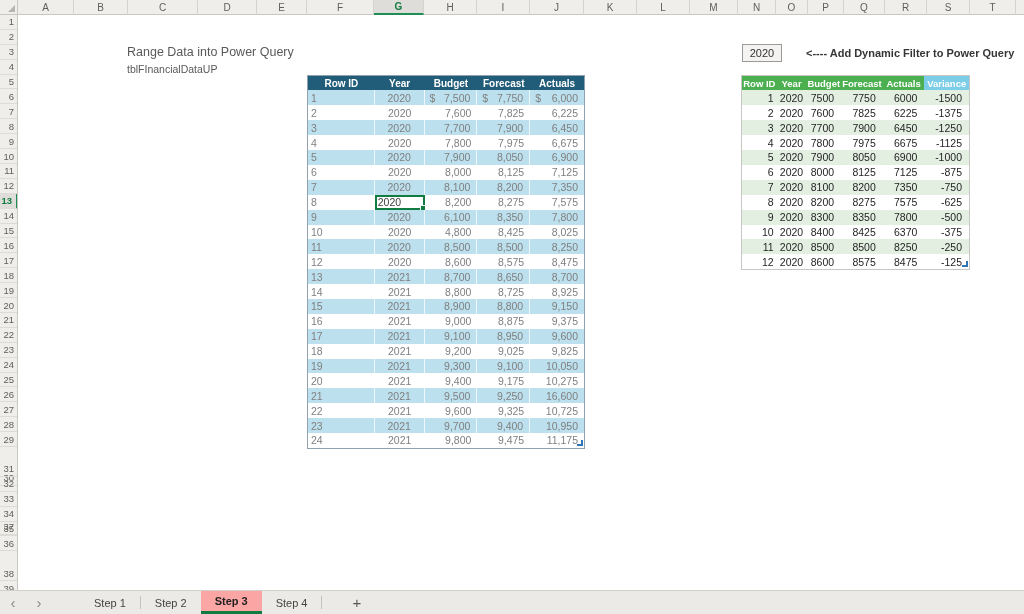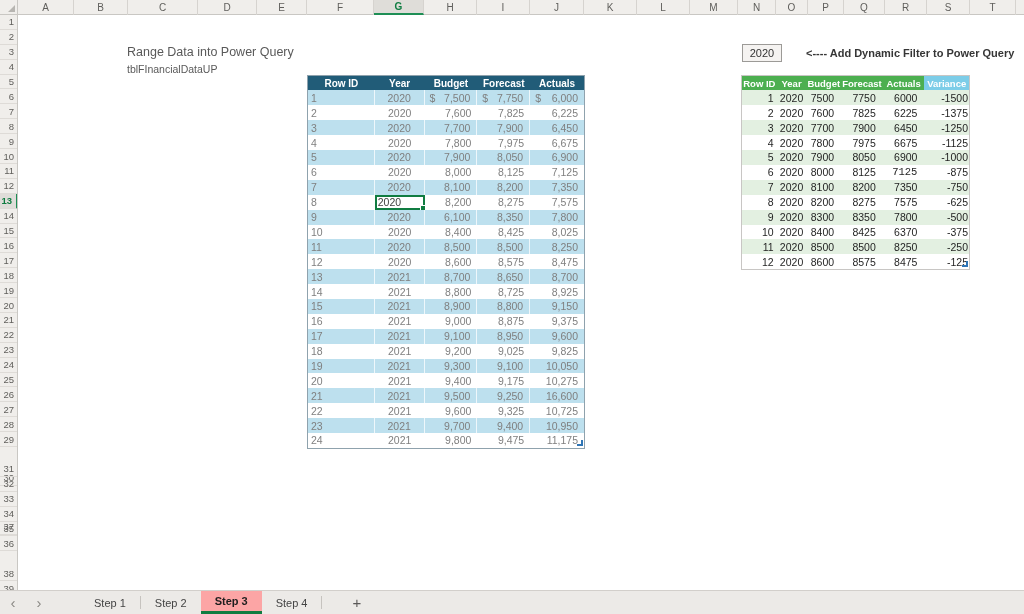--- a/index.html
+++ b/index.html
@@ -67,21 +67,21 @@
   .rt-row { display:flex; height:14.9px; }
   .rt-row.band { background:var(--res-band); }
   .rt-cell { height:14.9px; font-size:10.5px; color:#1F1F1F; display:flex;
     align-items:center; overflow:hidden; white-space:nowrap; }
   .rt-row.hdr .rt-cell { background:var(--res-header); color:#fff; font-weight:bold;
     font-size:9.5px; justify-content:center; }
   .rt-row.hdr .rt-cell.c-var { background:var(--var-header); }
   .rt-cell.r-id { justify-content:flex-end; padding-right:3px; }
   .rt-cell.r-year { justify-content:center; }
   .rt-cell.r-num { justify-content:flex-end; padding-right:7px; }
-  .rt-cell.r-var { justify-content:flex-end; padding-right:1px; }
+  .rt-cell.r-var { justify-content:flex-end; padding-right:7px; }
 
   
   #tabbar { position:absolute; left:0; top:590px; width:1024px; height:24px;
     background:#ECEAE7; border-top:1px solid #D2CFCB; z-index:10;
     display:flex; align-items:stretch; }
   .nav-arrow { width:26px; display:flex; align-items:center; justify-content:center;
     color:#8A8884; font-size:15px; }
   #tabs { display:flex; margin-left:28px; align-items:stretch; }
   .sheet-tab { padding:0 14px; display:flex; align-items:center; font-size:11px;
     color:#444; position:relative; }
@@ -250,21 +250,21 @@
       <div class="mt-row band">
         <div class="mt-cell c-id" style="width: 67px;">9</div>
         <div class="mt-cell c-year" style="width: 50px;">2020</div>
         <div class="mt-cell c-money" style="width: 53px;">6,100</div>
         <div class="mt-cell c-money" style="width: 53px;">8,350</div>
         <div class="mt-cell c-money" style="width: 54px;">7,800</div>
       </div>
       <div class="mt-row">
         <div class="mt-cell c-id" style="width: 67px;">10</div>
         <div class="mt-cell c-year" style="width: 50px;">2020</div>
-        <div class="mt-cell c-money" style="width: 53px;">8,400</div>
+        <div class="mt-cell c-money" style="width: 53px;">4,800</div>
         <div class="mt-cell c-money" style="width: 53px;">8,425</div>
         <div class="mt-cell c-money" style="width: 54px;">8,025</div>
       </div>
       <div class="mt-row band">
         <div class="mt-cell c-id" style="width: 67px;">11</div>
         <div class="mt-cell c-year" style="width: 50px;">2020</div>
         <div class="mt-cell c-money" style="width: 53px;">8,500</div>
         <div class="mt-cell c-money" style="width: 53px;">8,500</div>
         <div class="mt-cell c-money" style="width: 54px;">8,250</div>
       </div>
@@ -409,21 +409,21 @@
         <div class="rt-cell r-num" style="width: 35px;">7900</div>
         <div class="rt-cell r-num" style="width: 42px;">8050</div>
         <div class="rt-cell r-num" style="width: 42px;">6900</div>
         <div class="rt-cell r-var" style="width: 45px;">-1000</div>
       </div>
       <div class="rt-row">
         <div class="rt-cell r-id" style="width: 35px;">6</div>
         <div class="rt-cell r-year" style="width: 30px;">2020</div>
         <div class="rt-cell r-num" style="width: 35px;">8000</div>
         <div class="rt-cell r-num" style="width: 42px;">8125</div>
-        <div class="rt-cell r-num" style="width: 42px; font-family: Liberation Mono, monospace;">7125</div>
+        <div class="rt-cell r-num" style="width: 42px;">7125</div>
         <div class="rt-cell r-var" style="width: 45px;">-875</div>
       </div>
       <div class="rt-row band">
         <div class="rt-cell r-id" style="width: 35px;">7</div>
         <div class="rt-cell r-year" style="width: 30px;">2020</div>
         <div class="rt-cell r-num" style="width: 35px;">8100</div>
         <div class="rt-cell r-num" style="width: 42px;">8200</div>
         <div class="rt-cell r-num" style="width: 42px;">7350</div>
         <div class="rt-cell r-var" style="width: 45px;">-750</div>
       </div>

